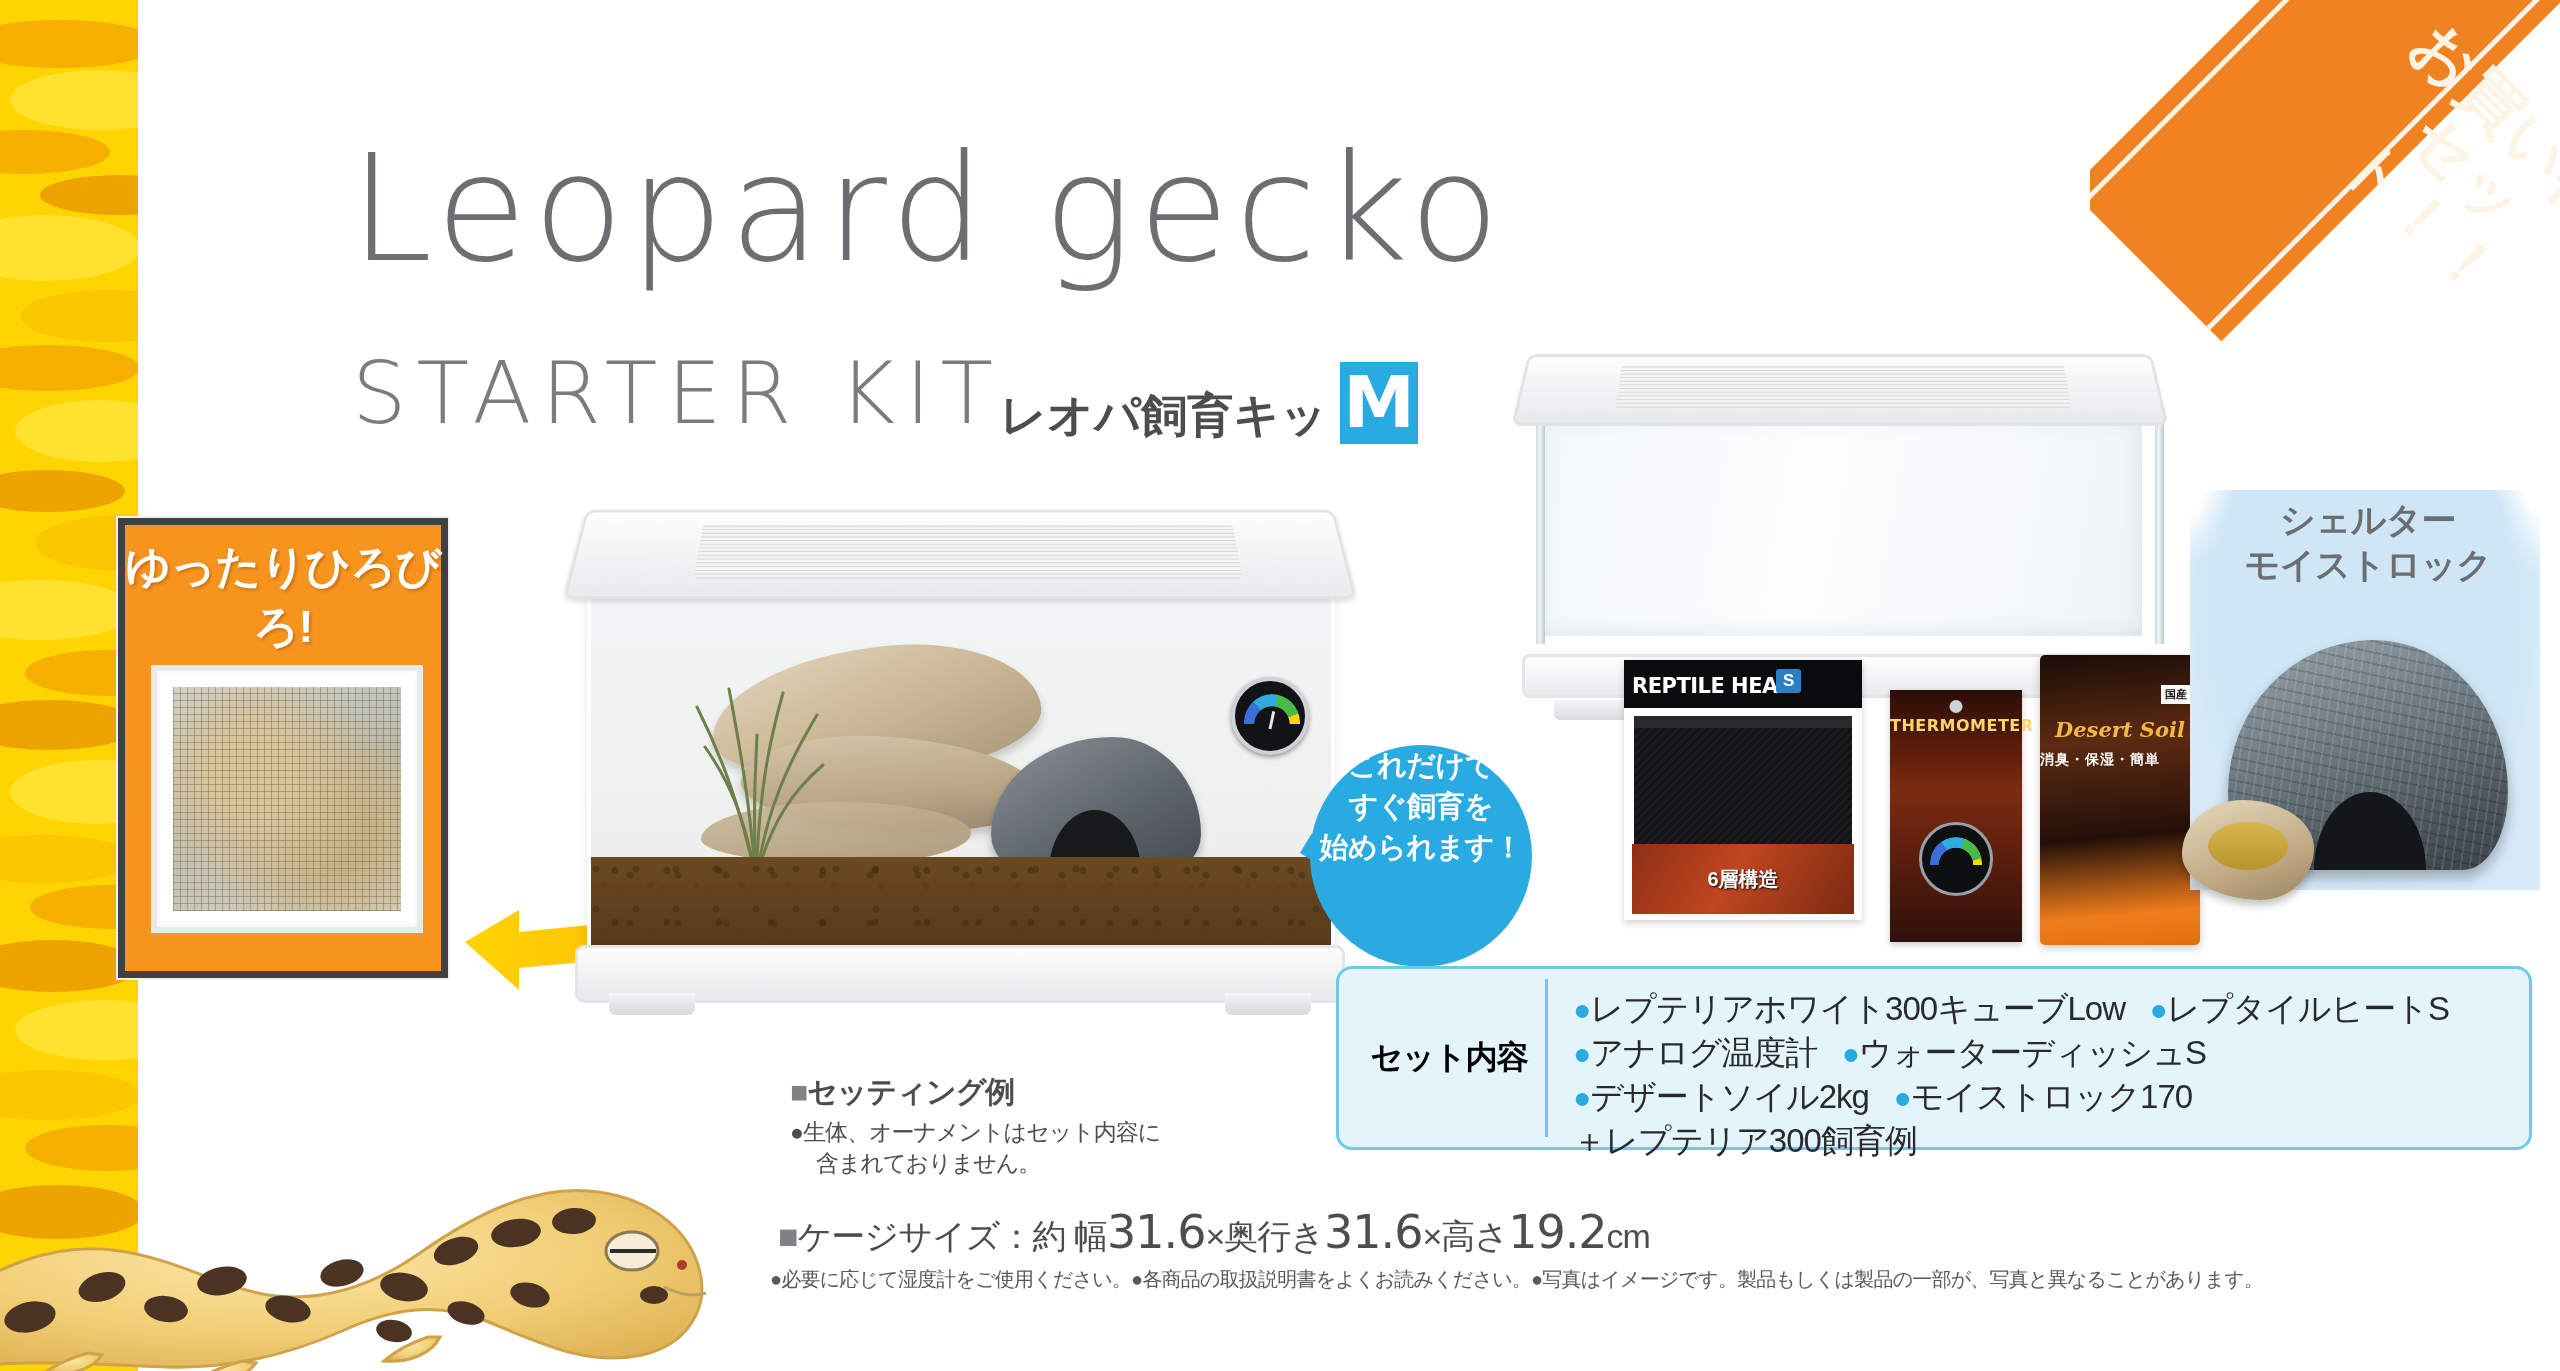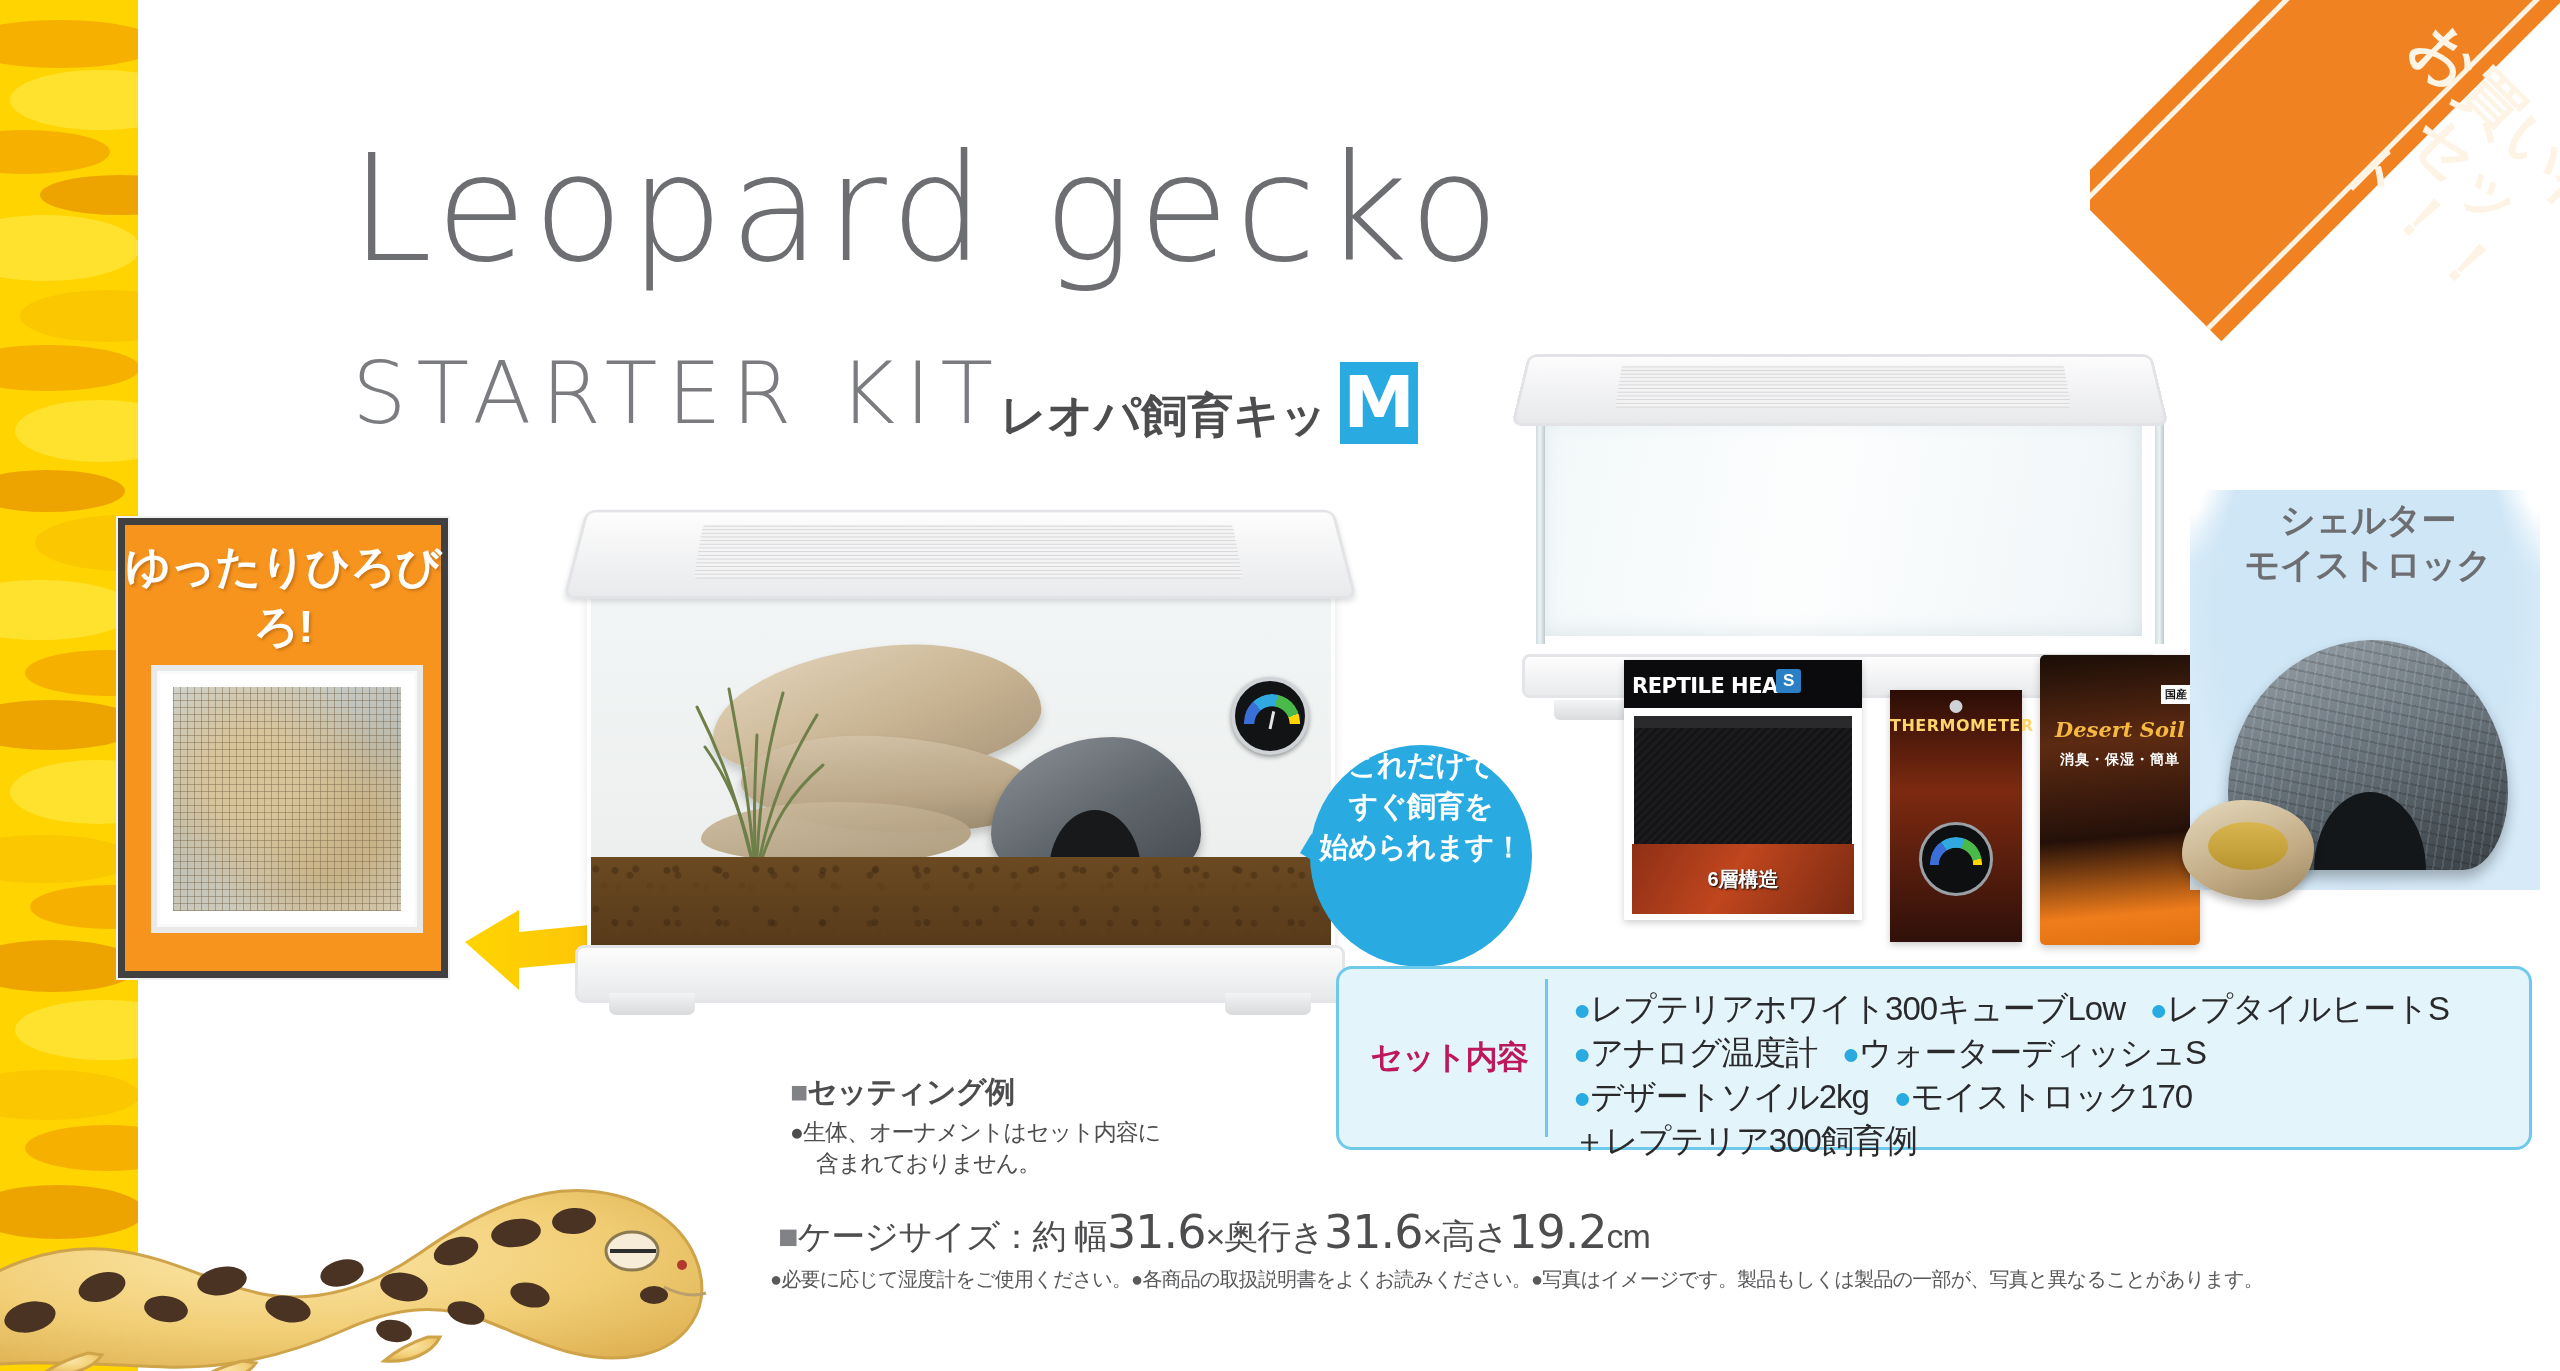--- a/index.html
+++ b/index.html
@@ -201,21 +201,21 @@
             mask:radial-gradient(circle at 50% 100%, transparent 0 44%, #000 46%); }
   .pk-thermo .hole { position:absolute; left:50%; transform:translateX(-50%); top:10px;
             width:13px; height:13px; border-radius:50%; background:#cfd2d6; }
 
   .pk-soil { left:2040px; top:655px; width:160px; height:290px;
             background:linear-gradient(175deg,#1a0d07 0%, #5d2a12 30%, #241009 62%, #f07d1b 88%, #e0700f 100%);
             border-radius:5px; box-shadow:0 3px 8px rgba(0,0,0,.22); }
   .pk-soil .dt { position:absolute; top:62px; left:0; right:0; text-align:center;
             color:#f5b942; font-size:21px; font-weight:bold; font-style:italic;
             font-family:"DejaVu Serif",serif; }
-  .pk-soil .jt { position:absolute; top:96px; left:0; right:0; text-align:center;
+  .pk-soil .jt { position:absolute; top:96px; left:0; right:0; 
             color:#ffffff; font-size:14px; font-weight:bold; letter-spacing:1px; }
   .pk-soil .badge { position:absolute; right:9px; top:30px; background:#fff; color:#111;
             font-size:11px; font-weight:bold; padding:2px 4px; }
 
   
   .cloud { position:absolute; left:2190px; top:490px; width:350px; height:400px;
            background:radial-gradient(ellipse at 50% 30%, #cfe6f6 0 60%, rgba(207,230,246,0) 72%),
                       radial-gradient(ellipse at 28% 58%, #d6eaf8 0 55%, rgba(214,234,248,0) 70%),
                       radial-gradient(ellipse at 74% 62%, #d6eaf8 0 52%, rgba(214,234,248,0) 70%); }
   .cloud-txt { position:absolute; left:2196px; top:498px; width:344px; text-align:center;
@@ -234,21 +234,21 @@
            background:linear-gradient(160deg,#e5d9bd,#c2ab85 60%,#9b8660);
            border-radius:46% 54% 40% 60% / 54% 48% 52% 46%;
            box-shadow:0 5px 9px rgba(0,0,0,.25); }
   .waterdish .in { position:absolute; left:26px; top:22px; width:80px; height:48px;
            background:linear-gradient(#d8b54f,#b9952f); border-radius:50%; }
 
   
   .setbox { position:absolute; left:1336px; top:966px; width:1196px; height:184px;
             background:#e4f4fb; border:3px solid #6ec9ea; border-radius:16px; }
   .setbox .lbl { position:absolute; left:22px; top:50%; transform:translateY(-50%);
-            width:176px; text-align:center; color:#be185d; font-size:32px; font-weight:bold;
+            width:176px; text-align:center; color:#000000; font-size:32px; font-weight:bold;
             letter-spacing:-1px; }
   .setbox .divider { position:absolute; left:206px; top:10px; bottom:10px; width:3px;
             background:#6ec9ea; }
   .setbox .items { position:absolute; left:234px; top:18px; right:16px;
             color:#2a2a2c; font-size:33px; line-height:1.33; letter-spacing:-1px; }
   .setbox .items .row { white-space:nowrap; }
   .dot { color:#29abe2; font-size:30px; }
 
   
   .notes-a { position:absolute; left:790px; top:1072px; color:#4d4d4f; }

